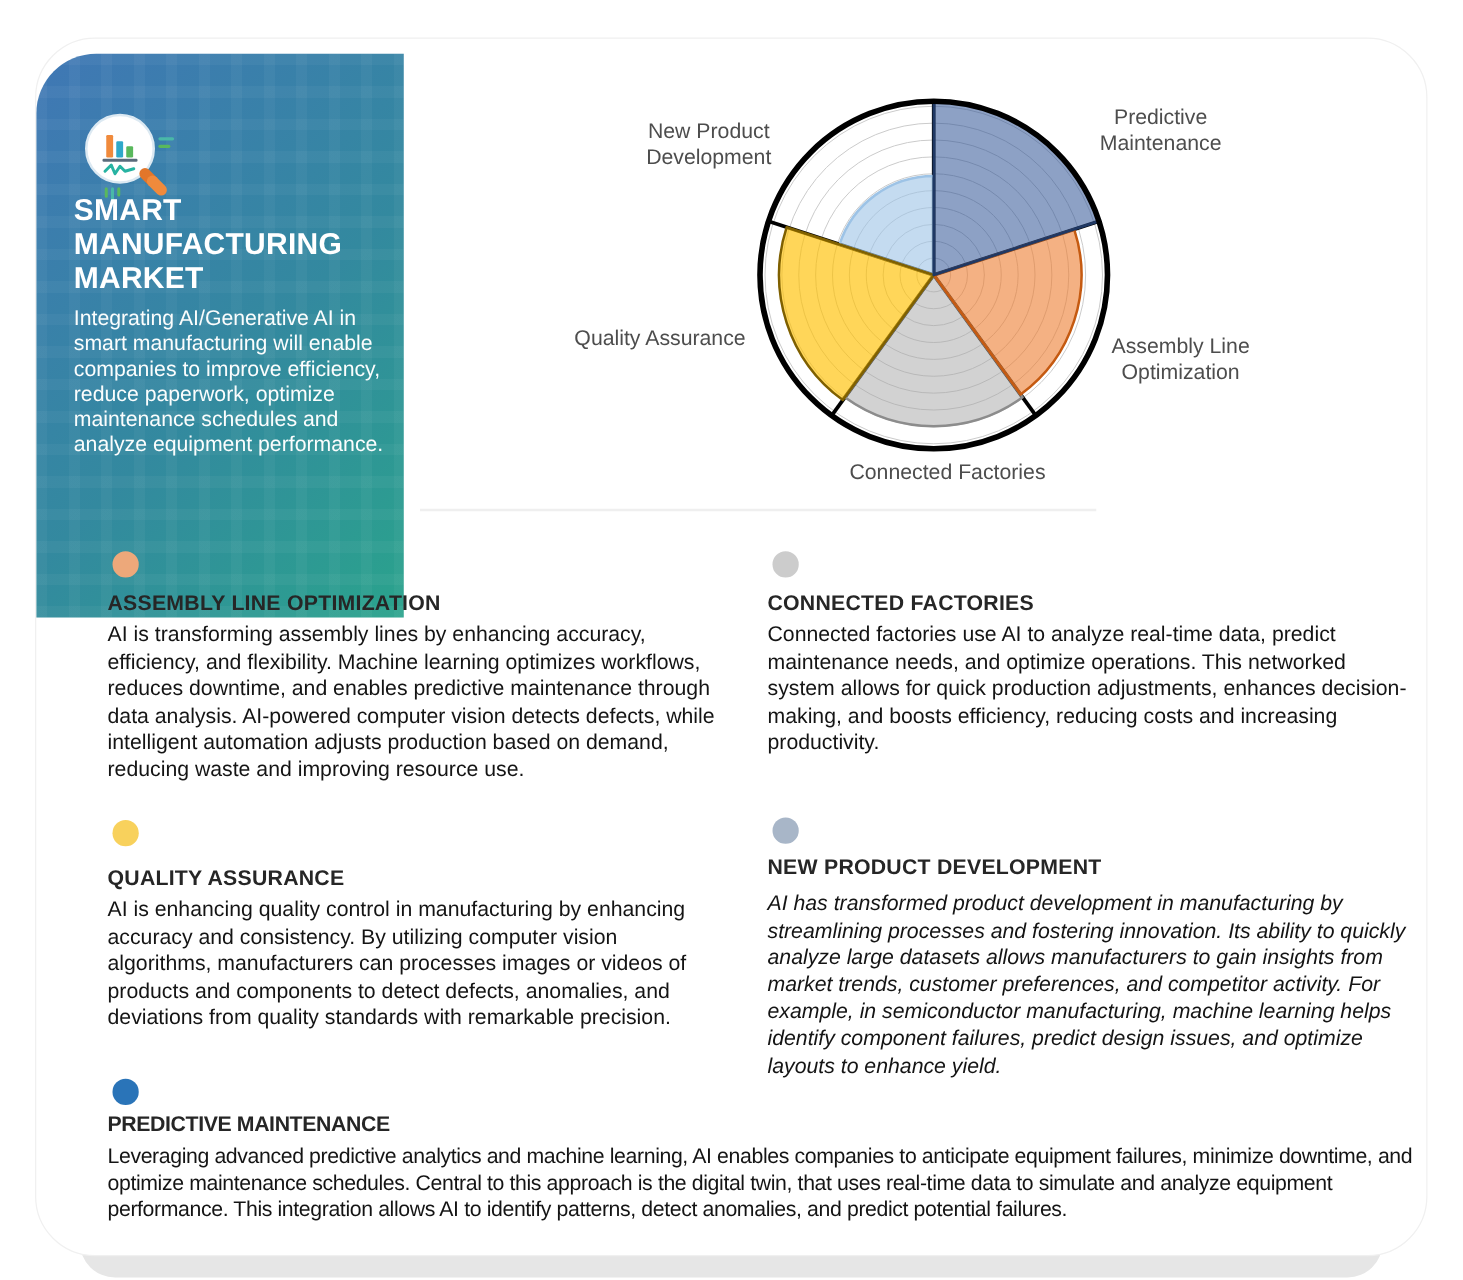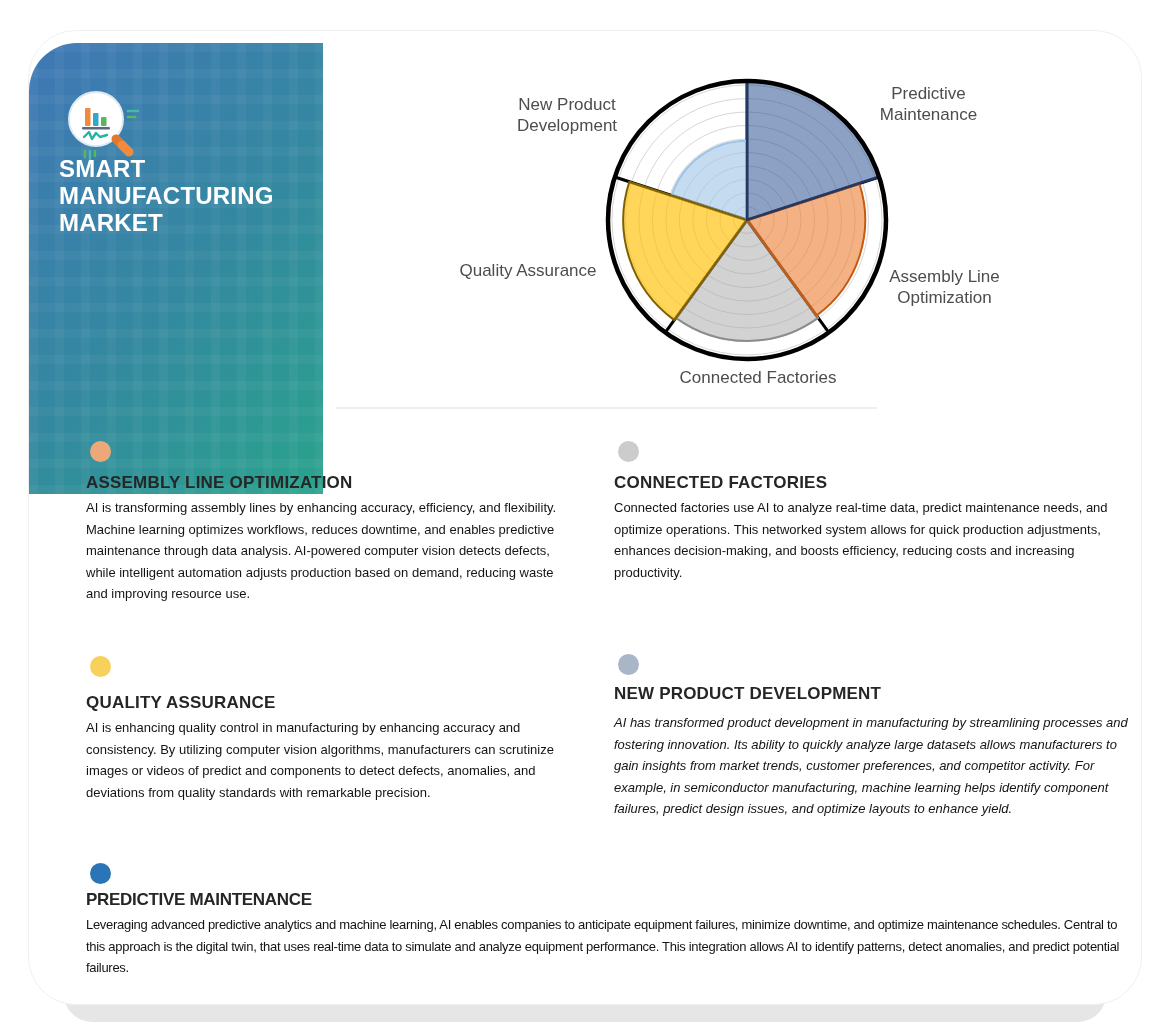--- a/index.html
+++ b/index.html
@@ -47,21 +47,21 @@
   
   .section { position:absolute; }
   .sec-1 { left:57px;  top:410px; width:492px; }
   .sec-2 { left:585px; top:410px; width:515px; }
   .sec-3 { left:57px;  top:625px; width:470px; }
   .sec-4 { left:585px; top:623px; width:515px; }
   .sec-5 { left:57px;  top:832px; width:1045px; }
   .dot { width:21px; height:21px; border-radius:50%; margin-left:4px; }
   .sec-title { margin-top:11px; font-size:17px; font-weight:700; color:#262626;
                letter-spacing:.2px; }
-  .sec-body { margin-top:4px; font-size:13px; line-height:21.6px; color:#141414; }
+  .sec-body { margin-top:4px; font-size:17px; line-height:21.6px; color:#141414; }
   .sec-5 .sec-title, .sec-5 .sec-body { letter-spacing:-0.3px; }
   .sec-3 .sec-title { margin-top:16px; }
   .sec-4 .sec-title { margin-top:9px; }
   .sec-4 .sec-body  { margin-top:8px;font-style:italic; }
   .sec-5 .sec-title { margin-top:6px; }
 </style>
 </head>
 <body>
 
 <div class="stack-bar"></div>
@@ -79,20 +79,21 @@
       <polyline points="25,50 30,45 33,52 37,46 41,50 48,48" fill="none" stroke="#27b3a2" stroke-width="2.4" stroke-linecap="round" stroke-linejoin="round"></polyline>
       <line x1="57" y1="52" x2="63" y2="58" stroke="#e2762a" stroke-width="9" stroke-linecap="round"></line>
       <line x1="63" y1="58" x2="70" y2="65" stroke="#f08a3c" stroke-width="9" stroke-linecap="round"></line>
       <line x1="69" y1="24" x2="79" y2="24" stroke="#49b8a8" stroke-width="2.6" stroke-linecap="round"></line>
       <line x1="69" y1="30" x2="76" y2="30" stroke="#59b85c" stroke-width="2.6" stroke-linecap="round"></line>
       <line x1="26" y1="64" x2="26" y2="70" stroke="#59b85c" stroke-width="2.4" stroke-linecap="round"></line>
       <line x1="31" y1="64" x2="31" y2="72" stroke="#49b8a8" stroke-width="2.4" stroke-linecap="round"></line>
       <line x1="36" y1="64" x2="36" y2="69" stroke="#59b85c" stroke-width="2.4" stroke-linecap="round"></line>
     </svg>
     <div class="brand-title">SMART MANUFACTURING MARKET</div>
+    <div class="brand-desc">Integrating AI/Generative AI in smart manufacturing will enable companies to improve efficiency, reduce paperwork, optimize maintenance schedules and analyze equipment performance.</div>
   </div>
 
   <svg class="chart-svg" id="chart-svg" viewBox="0 0 320 320">
       <circle cx="160" cy="160" r="13.5" class="grid-ring"></circle>
       <circle cx="160" cy="160" r="27" class="grid-ring"></circle>
       <circle cx="160" cy="160" r="40.5" class="grid-ring"></circle>
       <circle cx="160" cy="160" r="54" class="grid-ring"></circle>
       <circle cx="160" cy="160" r="67.5" class="grid-ring"></circle>
       <circle cx="160" cy="160" r="81" class="grid-ring"></circle>
       <circle cx="160" cy="160" r="94.5" class="grid-ring"></circle>
@@ -128,21 +129,21 @@
 
   <div class="section sec-2">
     <div class="dot" style="background: rgb(204, 204, 204);"></div>
     <div class="sec-title">CONNECTED FACTORIES</div>
     <div class="sec-body">Connected factories use AI to analyze real-time data, predict maintenance needs, and optimize operations. This networked system allows for quick production adjustments, enhances decision-making, and boosts efficiency, reducing costs and increasing productivity.</div>
   </div>
 
   <div class="section sec-3">
     <div class="dot" style="background: rgb(248, 209, 92);"></div>
     <div class="sec-title">QUALITY ASSURANCE</div>
-    <div class="sec-body">AI is enhancing quality control in manufacturing by enhancing accuracy and consistency. By utilizing computer vision algorithms, manufacturers can scrutinize images or videos of predict and components to detect defects, anomalies, and deviations from quality standards with remarkable precision.</div>
+    <div class="sec-body">AI is enhancing quality control in manufacturing by enhancing accuracy and consistency. By utilizing computer vision algorithms, manufacturers can processes images or videos of products and components to detect defects, anomalies, and deviations from quality standards with remarkable precision.</div>
   </div>
 
   <div class="section sec-4">
     <div class="dot" style="background: rgb(168, 182, 200);"></div>
     <div class="sec-title">NEW PRODUCT DEVELOPMENT</div>
     <div class="sec-body">AI has transformed product development in manufacturing by streamlining processes and fostering innovation. Its ability to quickly analyze large datasets allows manufacturers to gain insights from market trends, customer preferences, and competitor activity. For example, in semiconductor manufacturing, machine learning helps identify component failures, predict design issues, and optimize layouts to enhance yield.</div>
   </div>
 
   <div class="section sec-5">
     <div class="dot" style="background: rgb(42, 116, 184);"></div>

